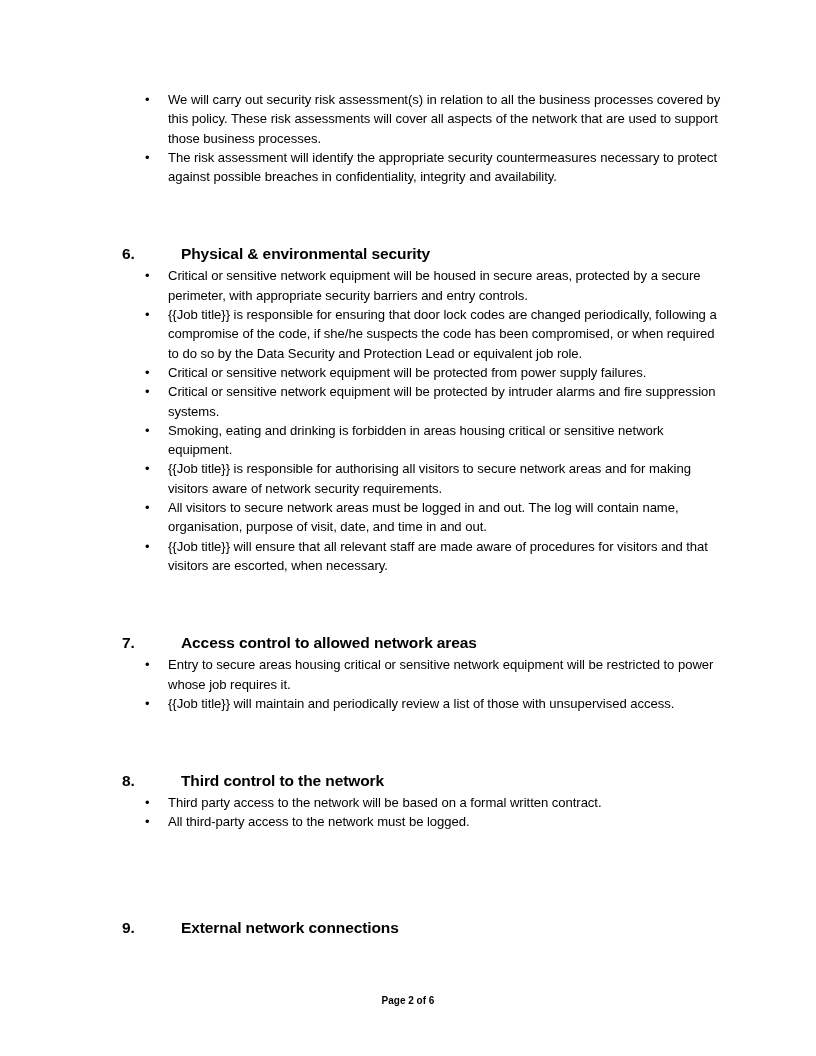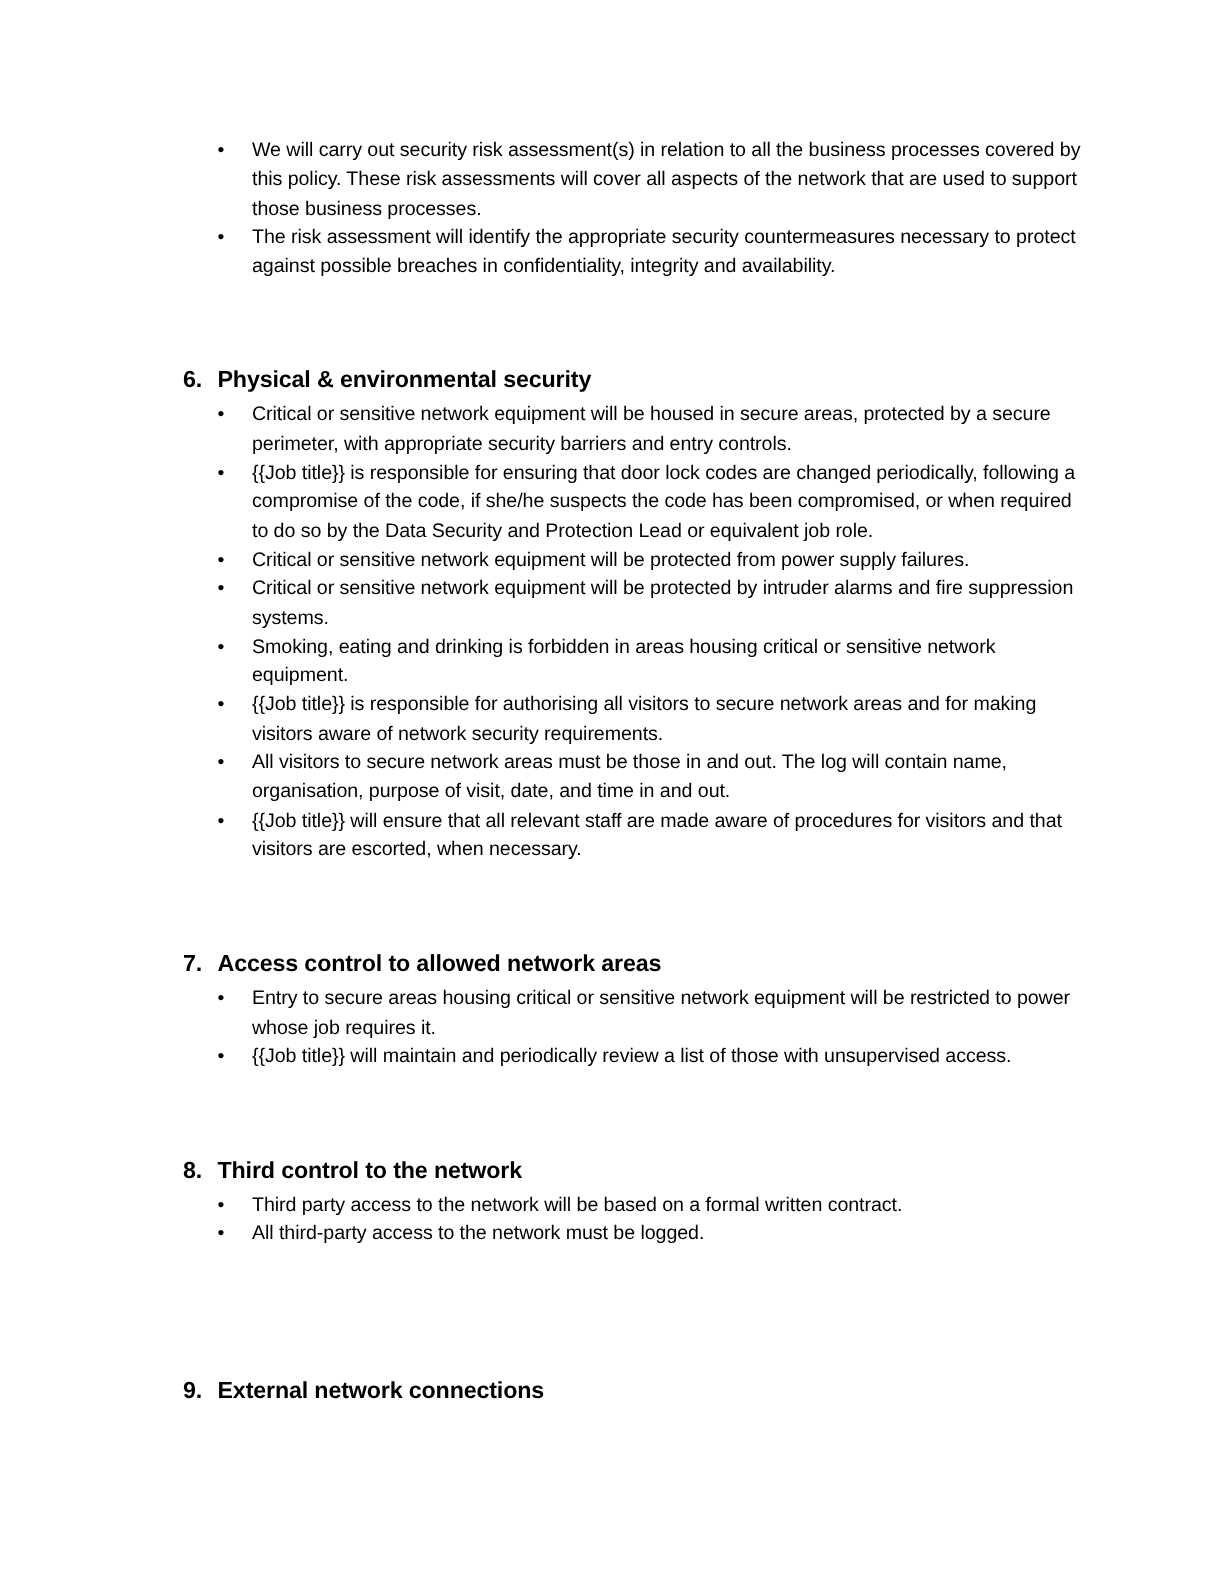--- a/index.html
+++ b/index.html
@@ -48,20 +48,21 @@
     padding: 0;
   }
   .section-heading .num {
     width: 23px;
     flex: 0 0 23px;
     font-weight: bold;
   }
   .section-heading .htext {
     flex: 1 1 auto;
     white-space: nowrap;
+    margin-left: 36px;
   }
 
   
   ul.bullets {
     list-style: none;
     margin: 0;
     padding: 0;
   }
   ul.bullets > li {
     position: relative;
@@ -121,21 +122,21 @@
         <span class="htext">Physical &amp; environmental security</span>
       </div>
       <div class="heading-to-list"></div>
       <ul class="bullets">
         <li>Critical or sensitive network equipment will be housed in secure areas, protected by a secure perimeter, with appropriate security barriers and entry controls.</li>
         <li>{{Job title}} is responsible for ensuring that door lock codes are changed periodically, following a compromise of the code, if she/he suspects the code has been compromised, or when required to do so by the Data Security and Protection Lead or equivalent job role.</li>
         <li>Critical or sensitive network equipment will be protected from power supply failures.</li>
         <li>Critical or sensitive network equipment will be protected by intruder alarms and fire suppression systems.</li>
         <li>Smoking, eating and drinking is forbidden in areas housing critical or sensitive network equipment.</li>
         <li>{{Job title}} is responsible for authorising all visitors to secure network areas and for making visitors aware of network security requirements.</li>
-        <li>All visitors to secure network areas must be those in and out.  The log will contain name, organisation, purpose of visit, date, and time in and out.</li>
+        <li>All visitors to secure network areas must be logged in and out.  The log will contain name, organisation, purpose of visit, date, and time in and out.</li>
         <li>{{Job title}} will ensure that all relevant staff are made aware of procedures for visitors and that visitors are escorted, when necessary.</li>
       </ul>
     </div>
 
     <div class="gap-lg"></div>
 
     <div class="section">
       <div class="section-heading">
         <span class="num">7.</span>
         <span class="htext">Access control to allowed network areas</span>
@@ -165,14 +166,17 @@
 
     <div class="section">
       <div class="section-heading">
         <span class="num">9.</span>
         <span class="htext">External network connections</span>
       </div>
     </div>
 
   </div>
 
+  <div class="footer">
+    <span>Page 2 of 6</span>
+  </div>
 
 </div>
 
 </body></html>

